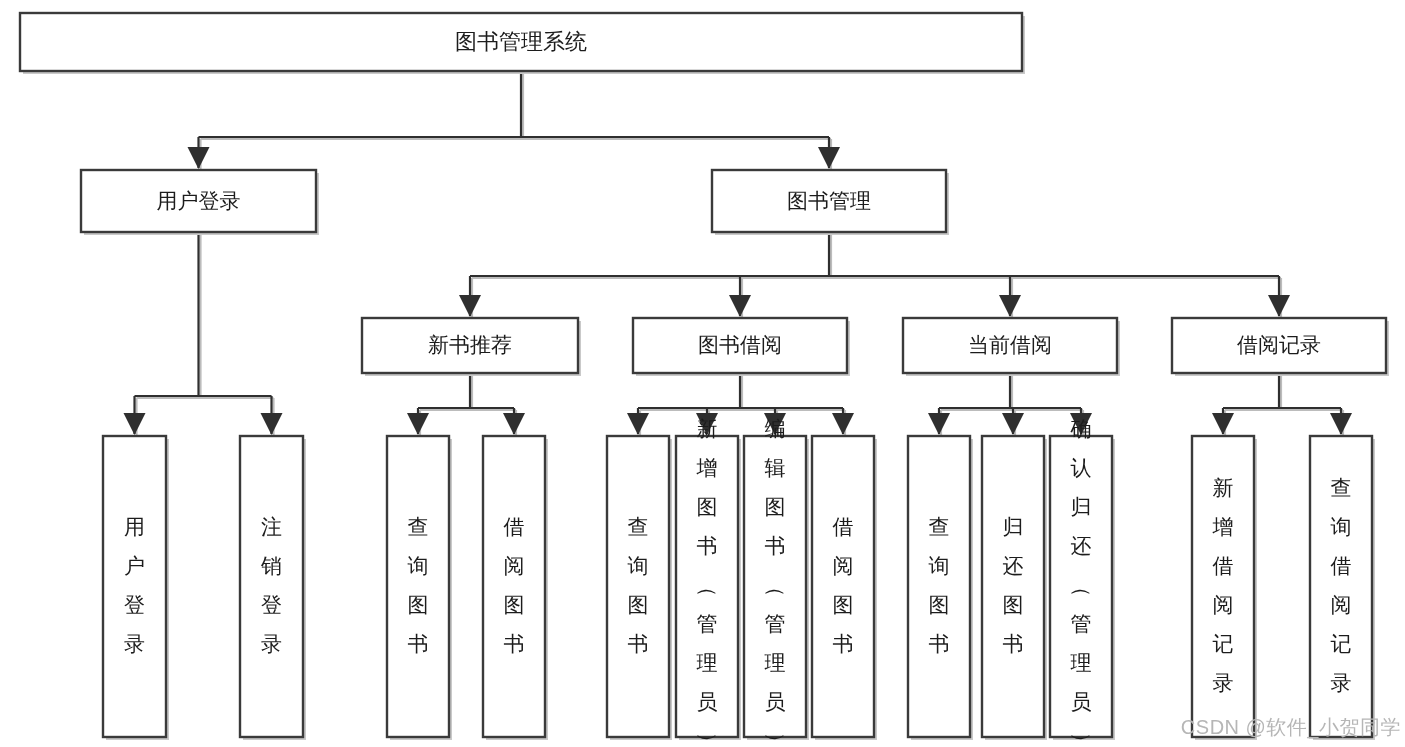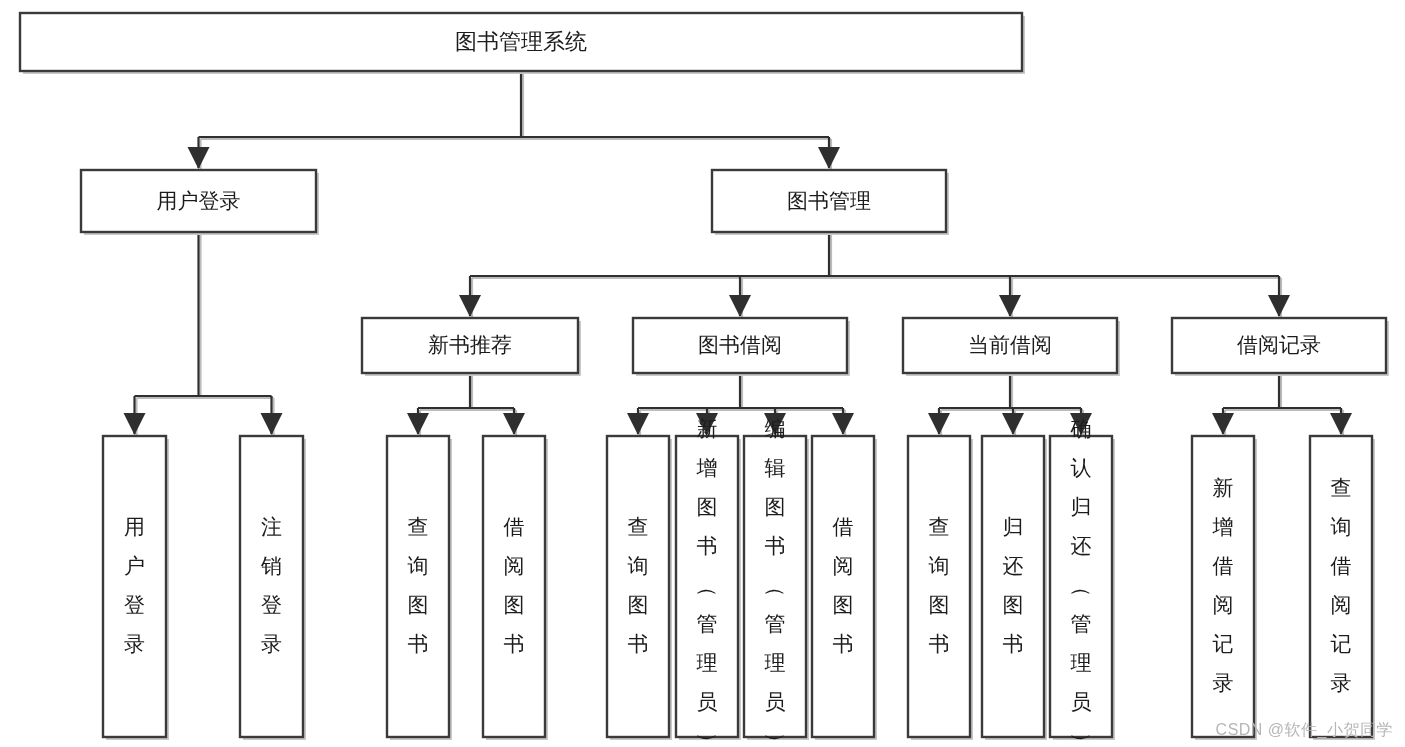--- a/index.html
+++ b/index.html
@@ -59,24 +59,24 @@
   }
   .leaf-label-char {
     font-family: "Liberation Sans", "DejaVu Sans", sans-serif;
     fill: #1c1c1c;
     font-size: 21px;
     text-anchor: middle;
     dominant-baseline: middle;
   }
   .watermark {
     position: absolute;
-    right: 12px;
+    right: 4px;
     bottom: 6px;
     font-family: "Liberation Sans", "DejaVu Sans", sans-serif;
-    font-size: 16px;
+    font-size: 20px;
     color: #b6b6b6;
     letter-spacing: 0.5px;
     white-space: nowrap;
     user-select: none;
   }
 </style>
 </head>
 <body>
 
 <div id="diagram-root">

